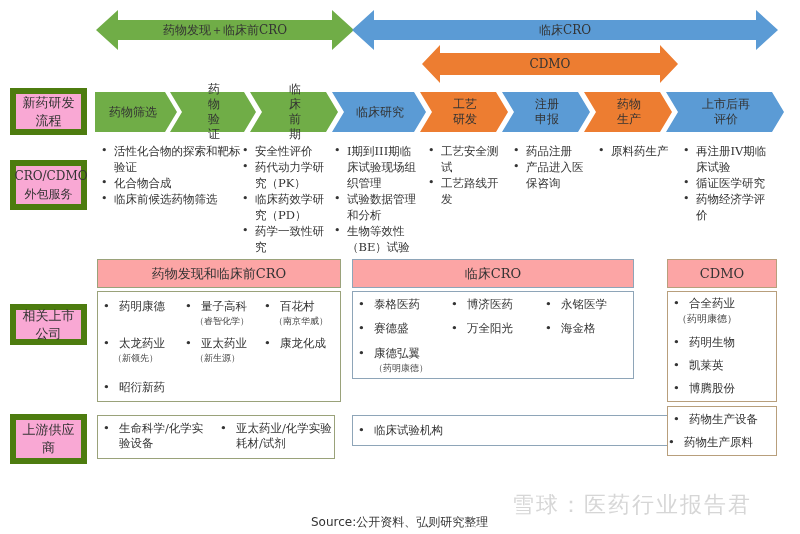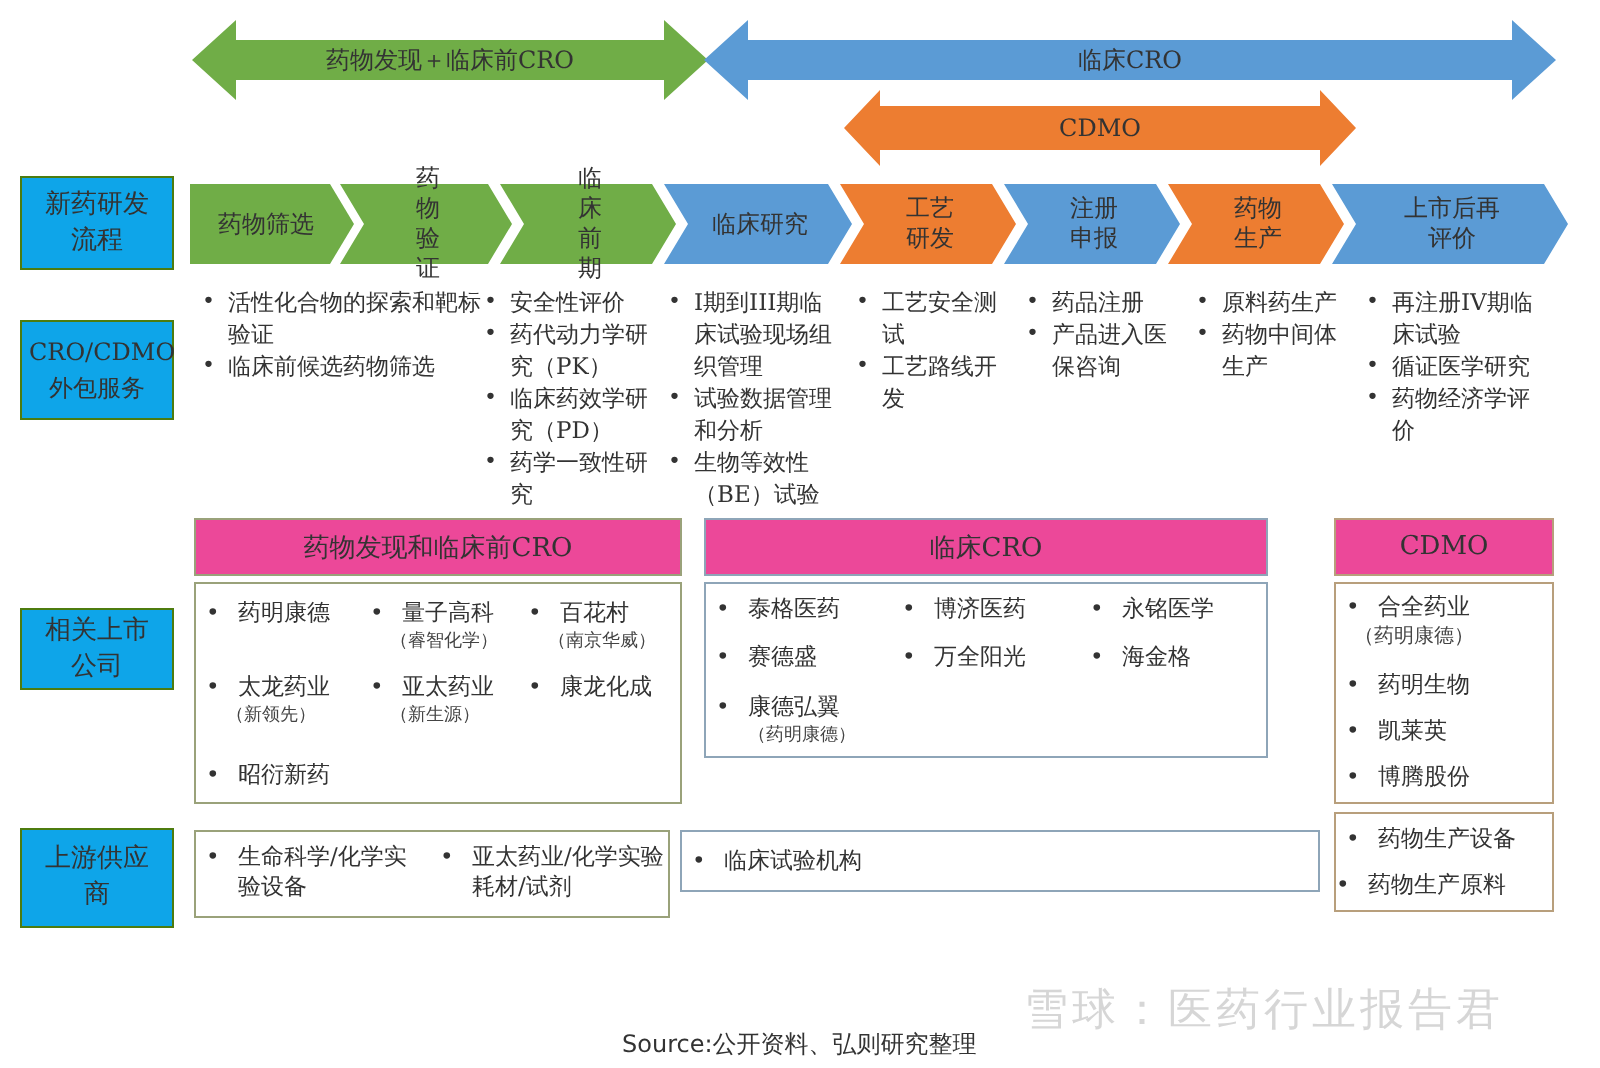--- a/index.html
+++ b/index.html
@@ -6,35 +6,35 @@
   body {
     width: 800px; height: 534px; background: #ffffff; position: relative; overflow: hidden;
     font-family: "DejaVu Serif", "Liberation Serif", serif; color: #333;
   }
   
   .arrow-bar { position: absolute; display: flex; align-items: center; justify-content: center; font-size: 12px; color: #333; }
   .arrow-bar svg { position: absolute; left: 0; top: 0; }
   .arrow-bar span { position: relative; z-index: 1; }
   
   .row-label {
-    position: absolute; left: 10px; width: 77px; background: #0ea5e9; border: 1px solid #4d7c0f;
+    position: absolute; left: 10px; width: 77px; background: #f9a8d4; border: 6px solid #4d7c0f;
     display: flex; align-items: center; justify-content: center; text-align: center;
     font-size: 13px; line-height: 18px; color: #333; padding: 2px;
   }
   
   .chev { position: absolute; top: 92px; height: 40px; display: flex; align-items: center; justify-content: center; text-align: center; font-size: 12px; line-height: 15px; color: #333; }
   .chev svg { position: absolute; left: 0; top: 0; }
   .chev span { position: relative; z-index: 1; padding-right: 6px; }
   
   .svc { position: absolute; top: 143px; font-size: 11.5px; line-height: 16px; color: #333; }
   .svc ul { list-style: none; }
   .svc li { position: relative; padding-left: 13px; }
   .svc li::before { content: "•"; position: absolute; left: 0; top: 0; font-size: 11px; }
   
-  .hdr-box { position: absolute; height: 29px; background: #ec4899; display: flex; align-items: center; justify-content: center; font-size: 13px; color: #333; }
+  .hdr-box { position: absolute; height: 29px; background: #fca5a5; display: flex; align-items: center; justify-content: center; font-size: 13px; color: #333; }
   .list-box { position: absolute; background: #fff; font-size: 11.5px; color: #333; }
   .green-border { border: 1.5px solid #9aa27a; }
   .blue-border { border: 1.5px solid #8ea5b8; }
   .brown-border { border: 1.5px solid #b89f7c; }
   .item { position: absolute; line-height: 15px; padding-left: 16px; }
   .item::before { content: "•"; position: absolute; left: 0; top: 0; }
   .sub { display: block; font-size: 9px; color: #444; margin-left: -6px; }
   .source { position: absolute; left: 311px; top: 514px; font-family: "DejaVu Sans", "Liberation Sans", sans-serif; font-size: 12px; color: #333; }
   .watermark { position: absolute; left: 512px; top: 490px; font-family: "DejaVu Sans", "Liberation Sans", sans-serif; font-size: 22px; color: rgba(180,180,180,0.55); letter-spacing: 2px; }
 </style>
@@ -118,20 +118,21 @@
 <div class="chev" style="left:666px; width:118px;">
   <svg width="118" height="40">
       <polygon points="0,0 106,0 118,20 106,40 0,40 12,20" fill="#5b9bd5"></polygon>
     </svg>
   <span style="width:72px;padding-left:8px;">上市后再评价</span>
 </div>
 
 <div class="svc" style="left:101px; width:140px;">
   <ul>
     <li>活性化合物的探索和靶标验证</li>
+    <li>化合物合成</li>
     <li>临床前候选药物筛选</li>
   </ul>
 </div>
 <div class="svc" style="left:242px; width:84px;">
   <ul>
     <li>安全性评价</li>
     <li>药代动力学研究（PK）</li>
     <li>临床药效学研究（PD）</li>
     <li>药学一致性研究</li>
   </ul>
@@ -151,21 +152,20 @@
 </div>
 <div class="svc" style="left:513px; width:80px;">
   <ul>
     <li>药品注册</li>
     <li>产品进入医保咨询</li>
   </ul>
 </div>
 <div class="svc" style="left:598px; width:80px;">
   <ul>
     <li>原料药生产</li>
-    <li>药物中间体生产</li>
   </ul>
 </div>
 <div class="svc" style="left:683px; width:84px;">
   <ul>
     <li>再注册IV期临床试验</li>
     <li>循证医学研究</li>
     <li>药物经济学评价</li>
   </ul>
 </div>
 
@@ -203,21 +203,21 @@
   <div class="item" style="left:5px; top:4px;"><span>合全药业</span><span class="sub" style="font-size:10px;margin-left:-12px;">（药明康德）</span></div>
   <div class="item" style="left:5px; top:43px;"><span>药明生物</span></div>
   <div class="item" style="left:5px; top:66px;"><span>凯莱英</span></div>
   <div class="item" style="left:5px; top:89px;"><span>博腾股份</span></div>
 </div>
 
 <div class="list-box green-border" style="left:97px; top:415px; width:238px; height:44px;">
   <div class="item" style="left:5px; top:5px; width:110px;"><span>生命科学/化学实验设备</span></div>
   <div class="item" style="left:122px; top:5px; width:112px;"><span>亚太药业/化学实验耗材/试剂</span></div>
 </div>
-<div class="list-box blue-border" style="left:340px; top:415px; width:320px; height:31px;">
+<div class="list-box blue-border" style="left:352px; top:415px; width:320px; height:31px;">
   <div class="item" style="left:5px; top:7px;"><span>临床试验机构</span></div>
 </div>
 <div class="list-box brown-border" style="left:667px; top:406px; width:110px; height:50px;">
   <div class="item" style="left:5px; top:5px;"><span>药物生产设备</span></div>
   <div class="item" style="left:0; top:28px;"><span>药物生产原料</span></div>
 </div>
 
 <div class="watermark"><span>雪球：医药行业报告君</span></div>
 <div class="source"><span>Source:公开资料、弘则研究整理</span></div>
 

